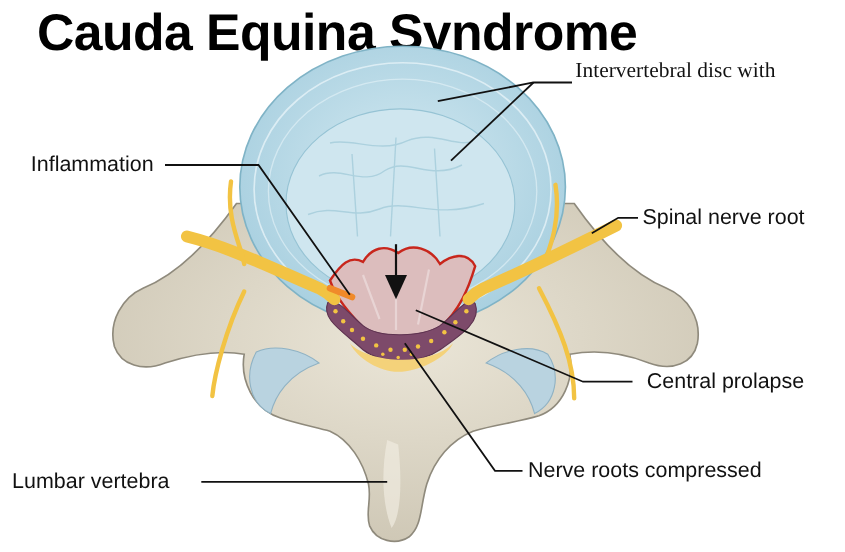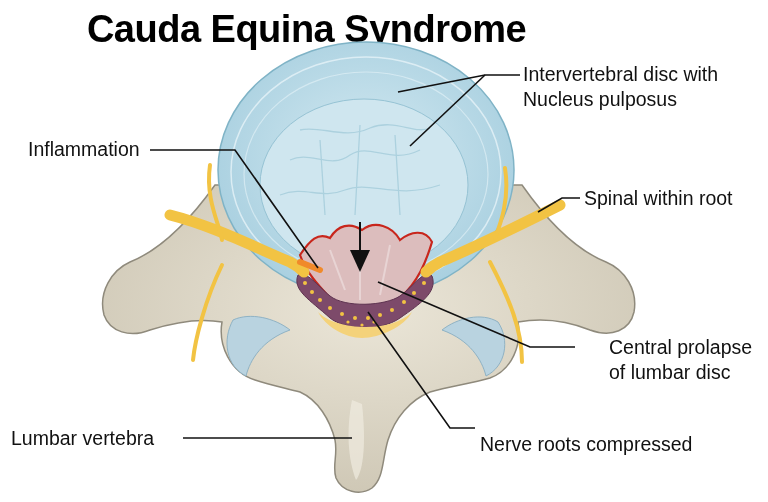--- a/index.html
+++ b/index.html
@@ -1,19 +1,19 @@
 <!DOCTYPE html>
 <html><head>
 <meta charset="utf-8">
 <style>
   html, body { margin: 0; padding: 0; background: #ffffff; }
   body { width: 768px; height: 502px; position: relative; overflow: hidden;
          font-family: "Liberation Sans", sans-serif; }
   .title { position: absolute; left: 0; top: 2px; width: 613px; text-align: center;
-           font-weight: bold; font-size: 38px; color: #000; letter-spacing: -0.5px;
+           font-weight: bold; font-size: 47px; color: #000; letter-spacing: -0.5px;
            font-family: "Liberation Sans", sans-serif; line-height: 54px; }
   svg.art { position: absolute; left: 0; top: 0; }
   .label { position: absolute; font-size: 19.5px; color: #111; line-height: 25px;
            font-family: "Liberation Sans", sans-serif; white-space: nowrap; }
 </style>
 </head>
 <body>
 
 <div class="title">Cauda Equina Syndrome</div>
 
@@ -104,31 +104,29 @@
     <path d="M520,75 L485,75 L398,92"></path>
     <path d="M485,75 L410,146"></path>
     <path d="M150,150 L235,150 L318,268"></path>
     <path d="M580,198 L562,198 L538,212"></path>
     <path d="M575,347 L530,347 L378,282"></path>
     <path d="M183,438 L352,438"></path>
     <path d="M475,428 L450,428 L368,312"></path>
   </g>
 </svg>
 
-<div class="label" style="left:523px; top:62px;">
+<div class="label" style="left:523px; top:52px;font-family:Liberation Serif, serif;">
   <div>Intervertebral disc with</div>
-  <div>Nucleus pulposus</div>
 </div>
 
 <div class="label" style="left:28px; top:137px;">Inflammation</div>
 
-<div class="label" style="left:584px; top:186px;">Spinal within root</div>
+<div class="label" style="left:584px; top:186px;">Spinal nerve root</div>
 
-<div class="label" style="left:588px; top:335px;margin-left:21px;">
+<div class="label" style="left:588px; top:335px;">
   <div>Central prolapse</div>
-  <div>of lumbar disc</div>
 </div>
 
 <div class="label" style="left:11px; top:426px;">Lumbar vertebra</div>
 
-<div class="label" style="left:480px; top:432px;">
+<div class="label" style="left:480px; top:416px;">
   <div>Nerve roots compressed</div>
 </div>
 
 </body></html>

